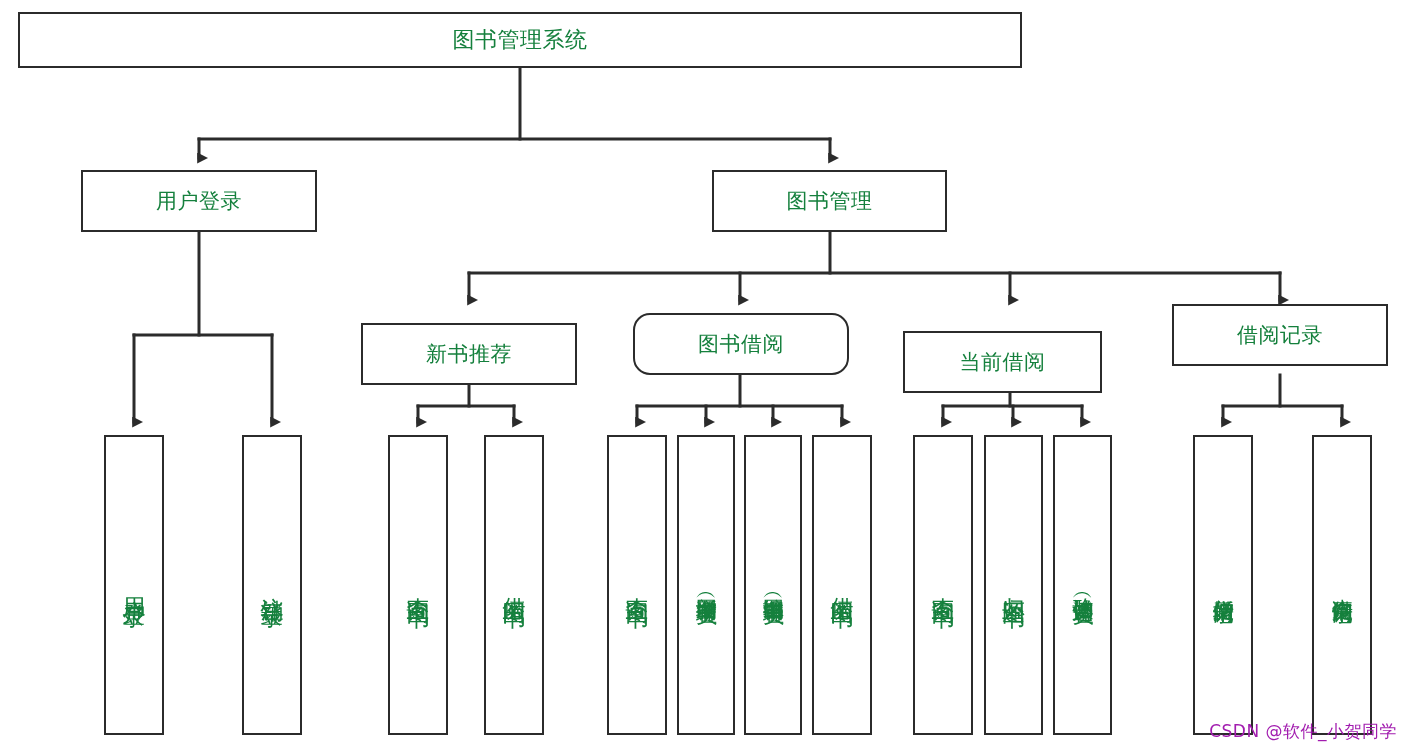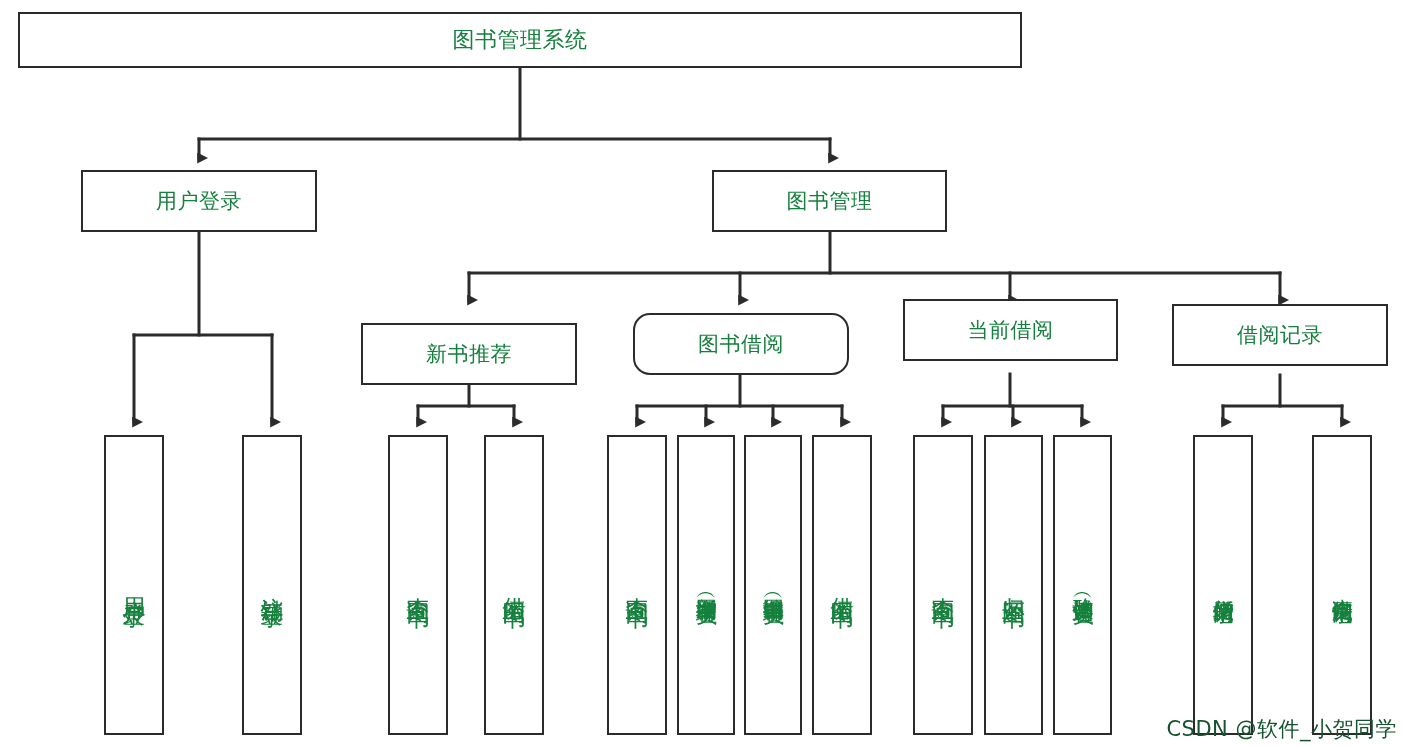--- a/index.html
+++ b/index.html
@@ -64,22 +64,22 @@
     max-height: 100%;
   }
   .node.vert.narrow .node-label {
     font-size: 21px;
     letter-spacing: 1px;
   }
   .watermark {
     position: absolute;
     right: 8px;
     bottom: 4px;
-    font-size: 21px;
-    color: #14532d;
+    font-size: 17px;
+    color: #a21caf;
     letter-spacing: 0.5px;
     white-space: nowrap;
     user-select: none;
     margin-top: 12px;
   }
 </style>
 </head>
 <body>
 
 <div id="canvas">
@@ -144,21 +144,21 @@
   <div class="node horiz" style="left:712px; top:170px; width:235px; height:62px;">
     <span class="node-label">图书管理</span>
   </div>
 
   <div class="node horiz" style="left:361px; top:323px; width:216px; height:62px;">
     <span class="node-label">新书推荐</span>
   </div>
   <div class="node horiz" style="left:633px; top:313px; width:216px; height:62px;border-radius:17px;">
     <span class="node-label">图书借阅</span>
   </div>
-  <div class="node horiz" style="left:903px; top:299px; width:215px; height:62px;">
+  <div class="node horiz" style="left:903px; top:331px; width:199px; height:62px;">
     <span class="node-label">当前借阅</span>
   </div>
   <div class="node horiz" style="left:1172px; top:304px; width:216px; height:62px;">
     <span class="node-label">借阅记录</span>
   </div>
 
   <div class="node vert" style="left:104px; top:435px; width:60px; height:300px;">
     <span class="node-label">用户登录</span>
   </div>
   <div class="node vert" style="left:242px; top:435px; width:60px; height:300px;">

